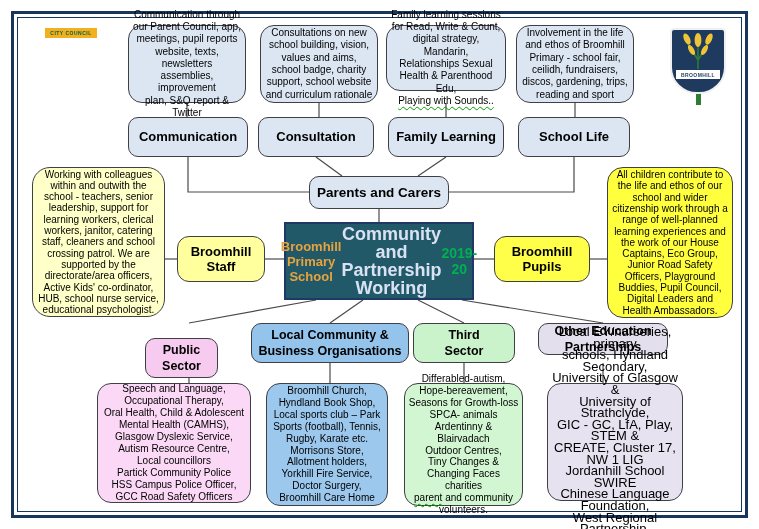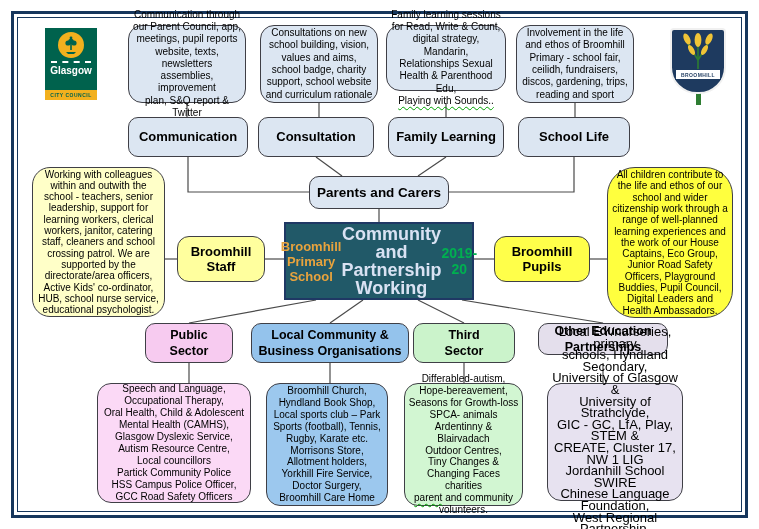--- a/index.html
+++ b/index.html
@@ -10,21 +10,21 @@
   .frame-inner{position:absolute;left:17px;top:17px;right:17px;bottom:17px;
                border:1px solid #16365C;pointer-events:none;}
   #wires{position:absolute;left:0;top:0;z-index:1;}
   .box{position:absolute;box-sizing:border-box;z-index:2;border:1.3px solid #3f3f46;
        display:flex;flex-direction:column;align-items:center;justify-content:center;
        text-align:center;white-space:pre-line;}
   .note{border-radius:14px;font-size:10px;line-height:12.3px;padding:2px 3px;}
   .hdr{border-radius:10px;font-weight:bold;font-size:13px;line-height:15.5px;}
   .blue{background:#DCE6F2;}
   .ypale{background:#FFFFC8;border-radius:18px;}
-  .ybright{background:#FFFF3E;border-radius:28px;}
+  .ybright{background:#FFFF3E;border-radius:16px;}
   .staffY{background:#FFFF9E;border-radius:12px;}
   .pupilsY{background:#FFFF4A;border-radius:12px;}
   .pink{background:#F7CBF0;} .pinkL{background:#FBD9F6;}
   .blue2{background:#94C3EC;} .blueL{background:#9CC8EE;}
   .green{background:#CBF3CB;} .greenL{background:#D2F6D2;}
   .lav{background:#E4DFEC;}  .lavL{background:#E7E2F0;}
   .sideNote{font-size:10px;line-height:11.3px;}
   .bNote{font-size:10px;line-height:11.9px;}
   .bNote.small{font-size:13px;line-height:11.6px;}
   .bHdr{font-size:12.5px;line-height:16px;}
@@ -85,34 +85,20 @@
       <line x1="330" y1="363" x2="330" y2="383"></line>
       <line x1="464" y1="363" x2="464" y2="383"></line>
       <line x1="603" y1="363" x2="603" y2="383"></line>
     </g>
   </svg>
 
   <div class="frame-outer"></div>
   <div class="frame-inner"></div>
 
   <div class="gcc">
-    <div class="gcc-green">
-      <div class="gcc-circle">
-        <svg width="20" height="20" viewBox="0 0 20 20">
-          <circle cx="10" cy="3" r="1.4" fill="#00624D"></circle>
-          <circle cx="7" cy="8" r="2.6" fill="#00624D"></circle>
-          <circle cx="13" cy="8" r="2.6" fill="#00624D"></circle>
-          <circle cx="10" cy="6.5" r="2.8" fill="#00624D"></circle>
-          <rect x="9.2" y="8" width="1.6" height="7" fill="#00624D"></rect>
-          <path d="M5 17h10l-2 2H7z" fill="#00624D"></path>
-        </svg>
-      </div>
-      <div class="gcc-dash"></div>
-      <div class="gcc-name">Glasgow</div>
-    </div>
     <div class="gcc-bar">CITY COUNCIL</div>
   </div>
 
   <div class="bps">
     <div class="bps-shield">
       <svg width="44" height="46" viewBox="0 0 44 46">
         <g stroke="#2E7D32" stroke-width="1.6" fill="none">
           <path d="M22 44 V16"></path>
             <path d="M22 30 L12 14"></path>
             <path d="M22 30 L32 14"></path>
@@ -220,21 +206,21 @@
 Pupils</span>
   </div>
 
   <div class="center-box">
     <div class="c1">Broomhill Primary School</div>
     <div class="c2">Community and
 Partnership Working</div>
     <div class="c3">2019-20</div>
   </div>
 
-  <div class="box hdr pink bHdr" style="left:145px;top:323px;width:88px;height:40px">
+  <div class="box hdr pink bHdr" style="left:145px;top:338px;width:73px;height:40px">
     <span>Public
 Sector</span>
   </div>
   <div class="box hdr blue2 bHdr" style="left:251px;top:323px;width:158px;height:40px">
     <span>Local Community &amp;
 Business Organisations</span>
   </div>
   <div class="box hdr green bHdr" style="left:413px;top:323px;width:102px;height:40px">
     <span>Third
 Sector</span>

